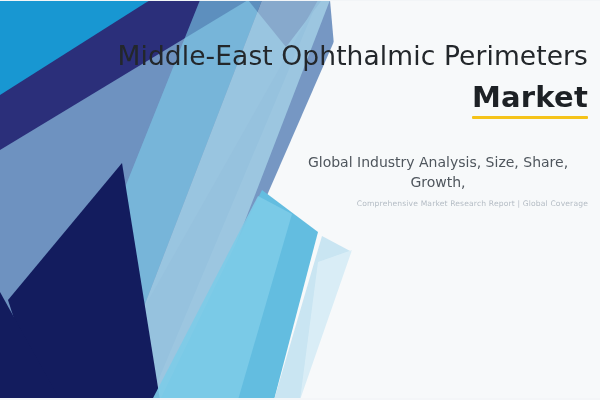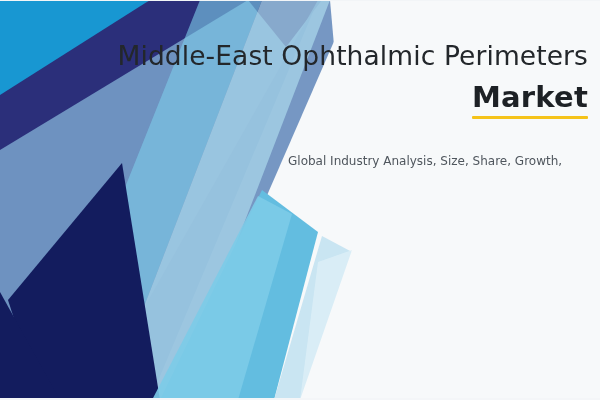--- a/index.html
+++ b/index.html
@@ -67,22 +67,22 @@
     width: 100%;
     margin-top: 4px;
     background: #f5c319;
     border-radius: 1px;
   }
   .subtitle {
     position: absolute;
     right: 20px;
     top: 153px;
     width: 300px;
-    text-align: left;
-    font-size: 12px;
+    text-align: center;
+    font-size: 14px;
     font-weight: 400;
     color: #4f565d;
     line-height: 1.42;
   }
   .caption {
     position: absolute;
     right: 20px;
     top: 199px;
     width: 330px;
     text-align: right;
@@ -155,18 +155,19 @@
 
     <div class="title-word-wrap">
       <span class="title-market">Market</span>
       <span class="title-rule"></span>
     </div>
 
     <div class="subtitle">
       <span>Global Industry Analysis, Size, Share, Growth,</span><br>
     </div>
 
+    <div class="caption">Comprehensive Market Research Report | Global Coverage</div>
 
   </div>
 
   <div class="edge-frame"></div>
 
 </div>
 
 </body></html>

